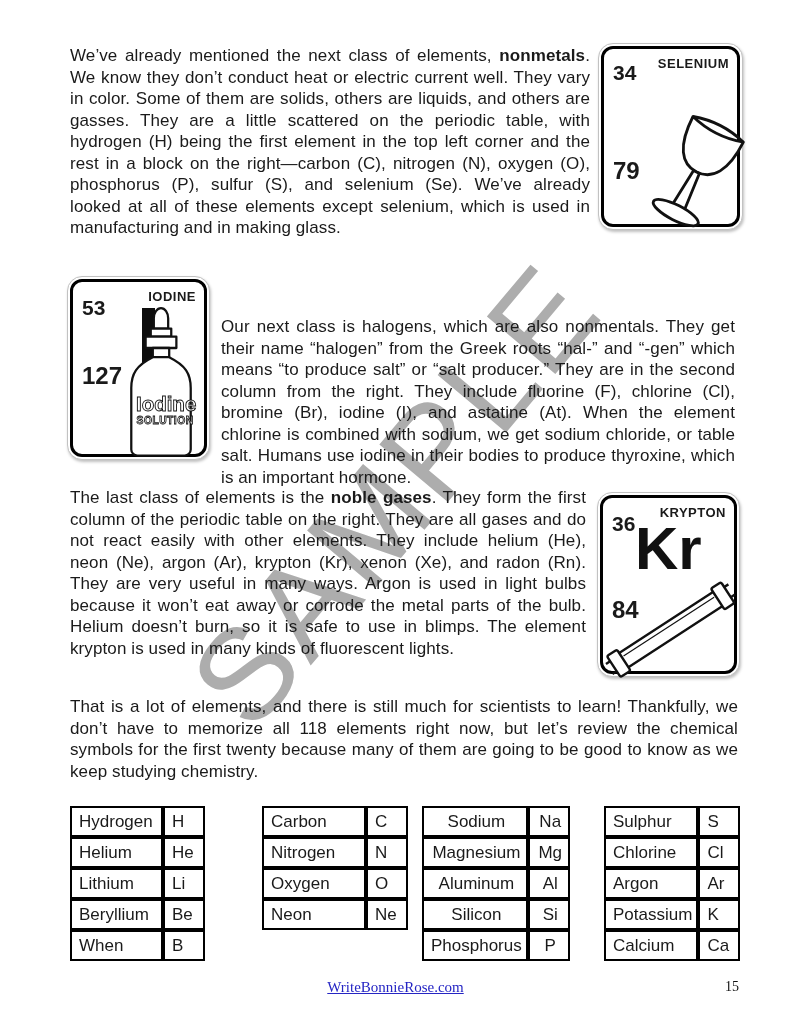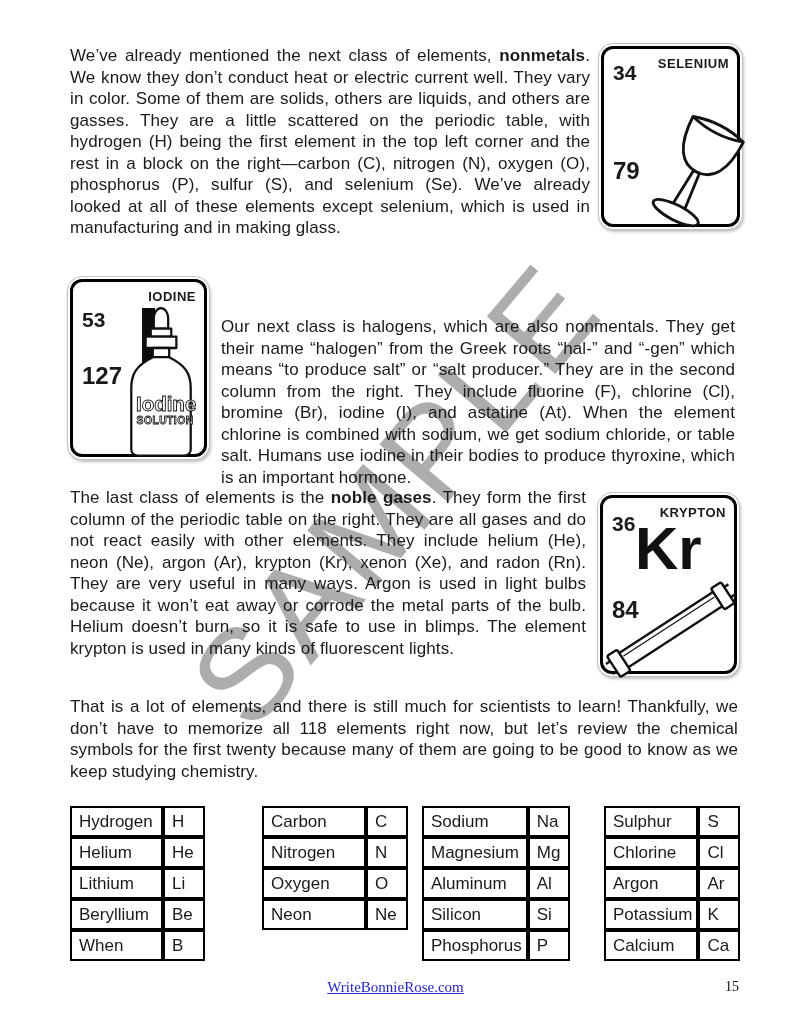--- a/index.html
+++ b/index.html
@@ -81,21 +81,21 @@
         <path d="M47,50 L44,86 L56,86 L53,50 Z"></path>
         <ellipse cx="50" cy="92" rx="23" ry="7"></ellipse>
       </g>
     </svg>
   </div>
 </div>
 
 <div class="card" style="left:67px;top:276px;width:141px;height:182px;">
   <div class="card-inner">
     <div class="card-name">IODINE</div>
-    <div class="card-z" style="top:26px;">53</div>
+    <div class="card-z" style="top:14px;">53</div>
     <div class="i-bar"></div>
     <div class="card-mass" style="top:80px;">127</div>
     <svg style="right:2px;bottom:-10px;" width="82" height="150" viewBox="0 0 80 146">
       <g fill="#fff" stroke="#111" stroke-width="2.2" stroke-linejoin="round">
         <path d="M33,4 a7,10 0 0 1 14,0 v10 h-14 Z"></path>
         <rect x="30" y="14" width="20" height="8"></rect>
         <rect x="25" y="22" width="30" height="11"></rect>
         <rect x="32" y="33" width="16" height="9"></rect>
         <path d="M32,42 C16,50 11,58 11,72 L11,132 a6,6 0 0 0 6,6 L63,138 a6,6 0 0 0 6,-6 L69,72 C69,58 64,50 48,42 Z"></path>
       </g>
@@ -183,21 +183,21 @@
       <tr>
         <td>Oxygen</td>
         <td>O</td>
       </tr>
       <tr>
         <td>Neon</td>
         <td>Ne</td>
       </tr>
     </tbody>
 </table>
-<table class="sym-table" style="left:422px;">
+<table class="sym-table" style="left:422px;text-align:center;">
   <colgroup>
       <col style="width:104px">
       <col style="width:42px">
     </colgroup>
     <tbody>
       <tr>
         <td>Sodium</td>
         <td>Na</td>
       </tr>
       <tr>

